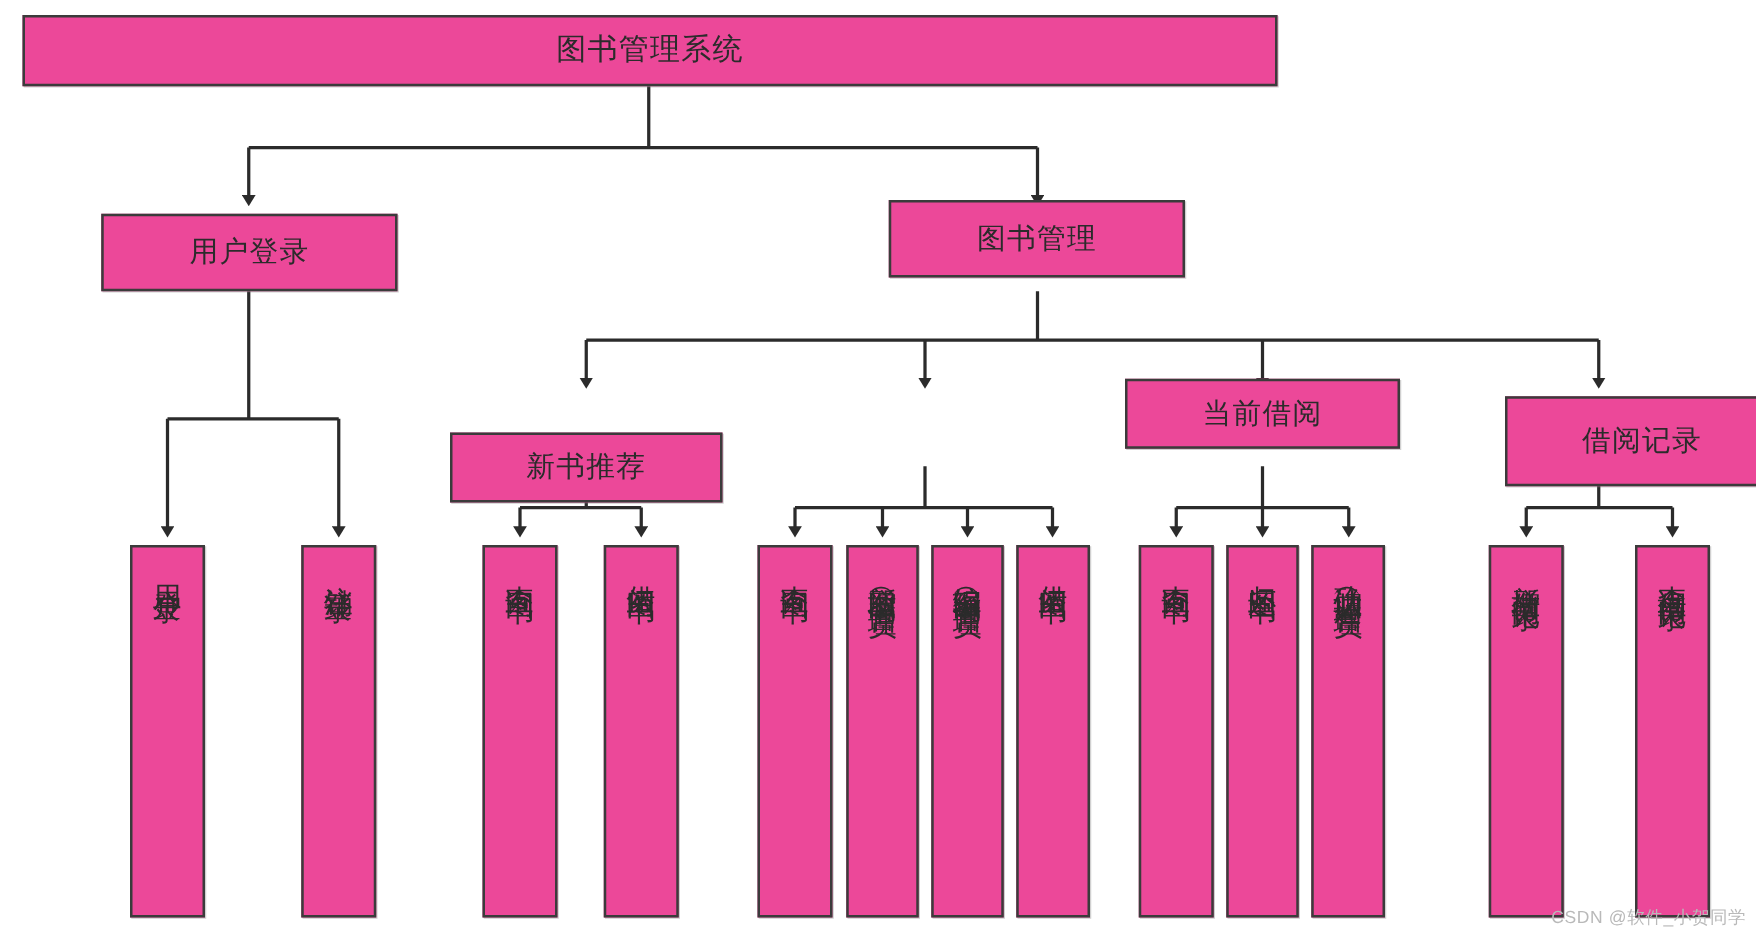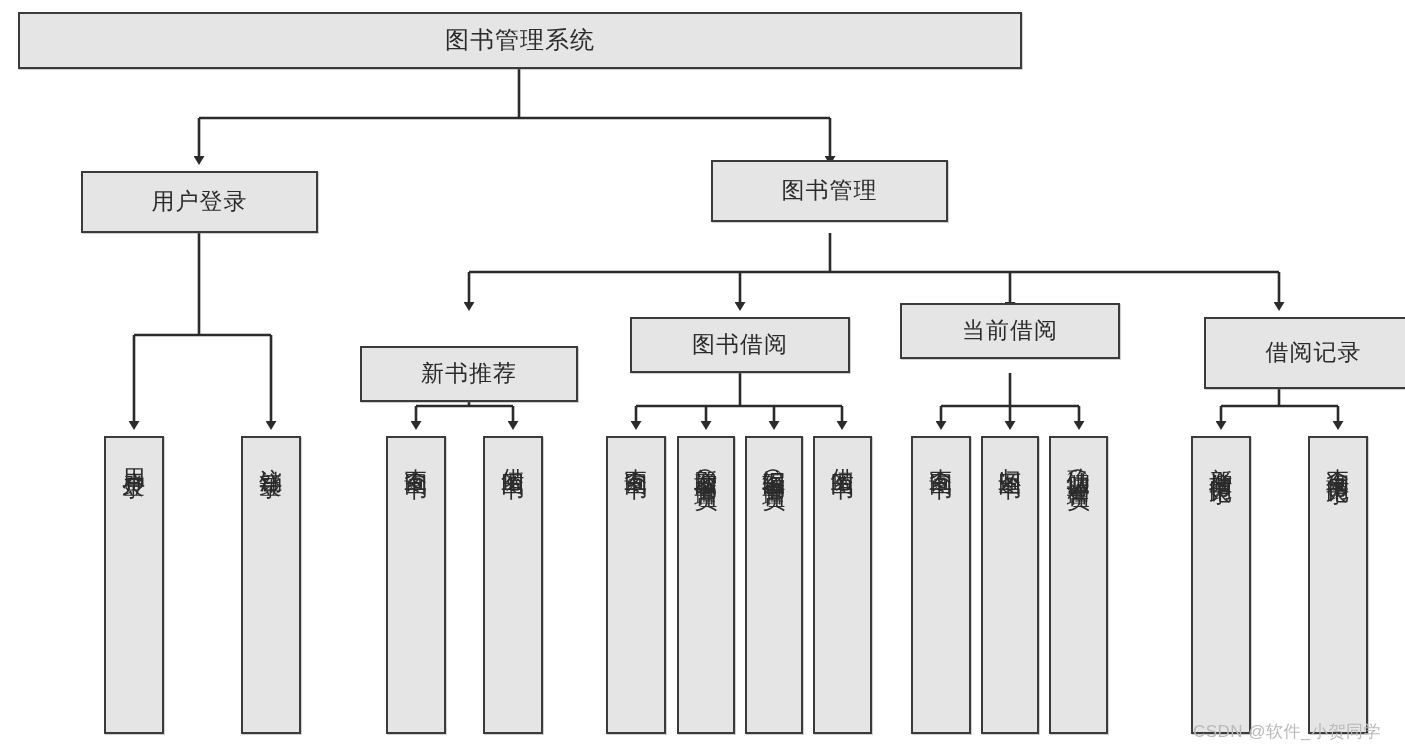--- a/index.html
+++ b/index.html
@@ -22,21 +22,21 @@
     left: 0;
     top: 0;
     width: 1405px;
     height: 747px;
     pointer-events: none;
   }
   .node {
     position: absolute;
     box-sizing: border-box;
     border: 2.5px solid #3b3b3b;
-    background: #e5e5e5;
+    background: #ec4899;
     display: flex;
     align-items: center;
     justify-content: center;
     color: #2b2b2b;
     box-shadow: 1px 1px 0 rgba(120,120,120,0.35);
   }
   .node.h {
     font-size: 23px;
     letter-spacing: 1px;
     line-height: 1.1;
@@ -54,23 +54,23 @@
     writing-mode: vertical-rl;
     text-orientation: upright;
     font-size: 23px;
     line-height: 1.15;
     letter-spacing: 3px;
     white-space: nowrap;
     color: #2b2b2b;
   }
   .watermark {
     position: absolute;
-    right: 24px;
+    right: 8px;
     bottom: 4px;
-    font-size: 17px;
+    font-size: 14px;
     color: #b9b9b9;
     letter-spacing: 0.5px;
     white-space: nowrap;
   }
 </style>
 </head>
 <body>
 
 <div id="canvas">
 
@@ -131,23 +131,20 @@
   <div class="node h" style="left:81px; top:171px; width:237px; height:62px;">
     <span>用户登录</span>
   </div>
   <div class="node h" style="left:711px; top:160px; width:237px; height:62px;">
     <span>图书管理</span>
   </div>
 
   <div class="node h" style="left:360px; top:317px; width:218px; height:56px;margin-top:29px;">
     <span>新书推荐</span>
   </div>
-  <div class="node h" style="left:630px; top:317px; width:220px; height:56px;">
-    <span>图书借阅</span>
-  </div>
   <div class="node h" style="left:900px; top:303px; width:220px; height:56px;">
     <span>当前借阅</span>
   </div>
   <div class="node h" style="left:1204px; top:317px; width:219px; height:72px;">
     <span>借阅记录</span>
   </div>
 
   <div class="node v" style="left:104px; top:436px; width:60px; height:298px;">
     <span class="vtext">用户登录</span>
   </div>

